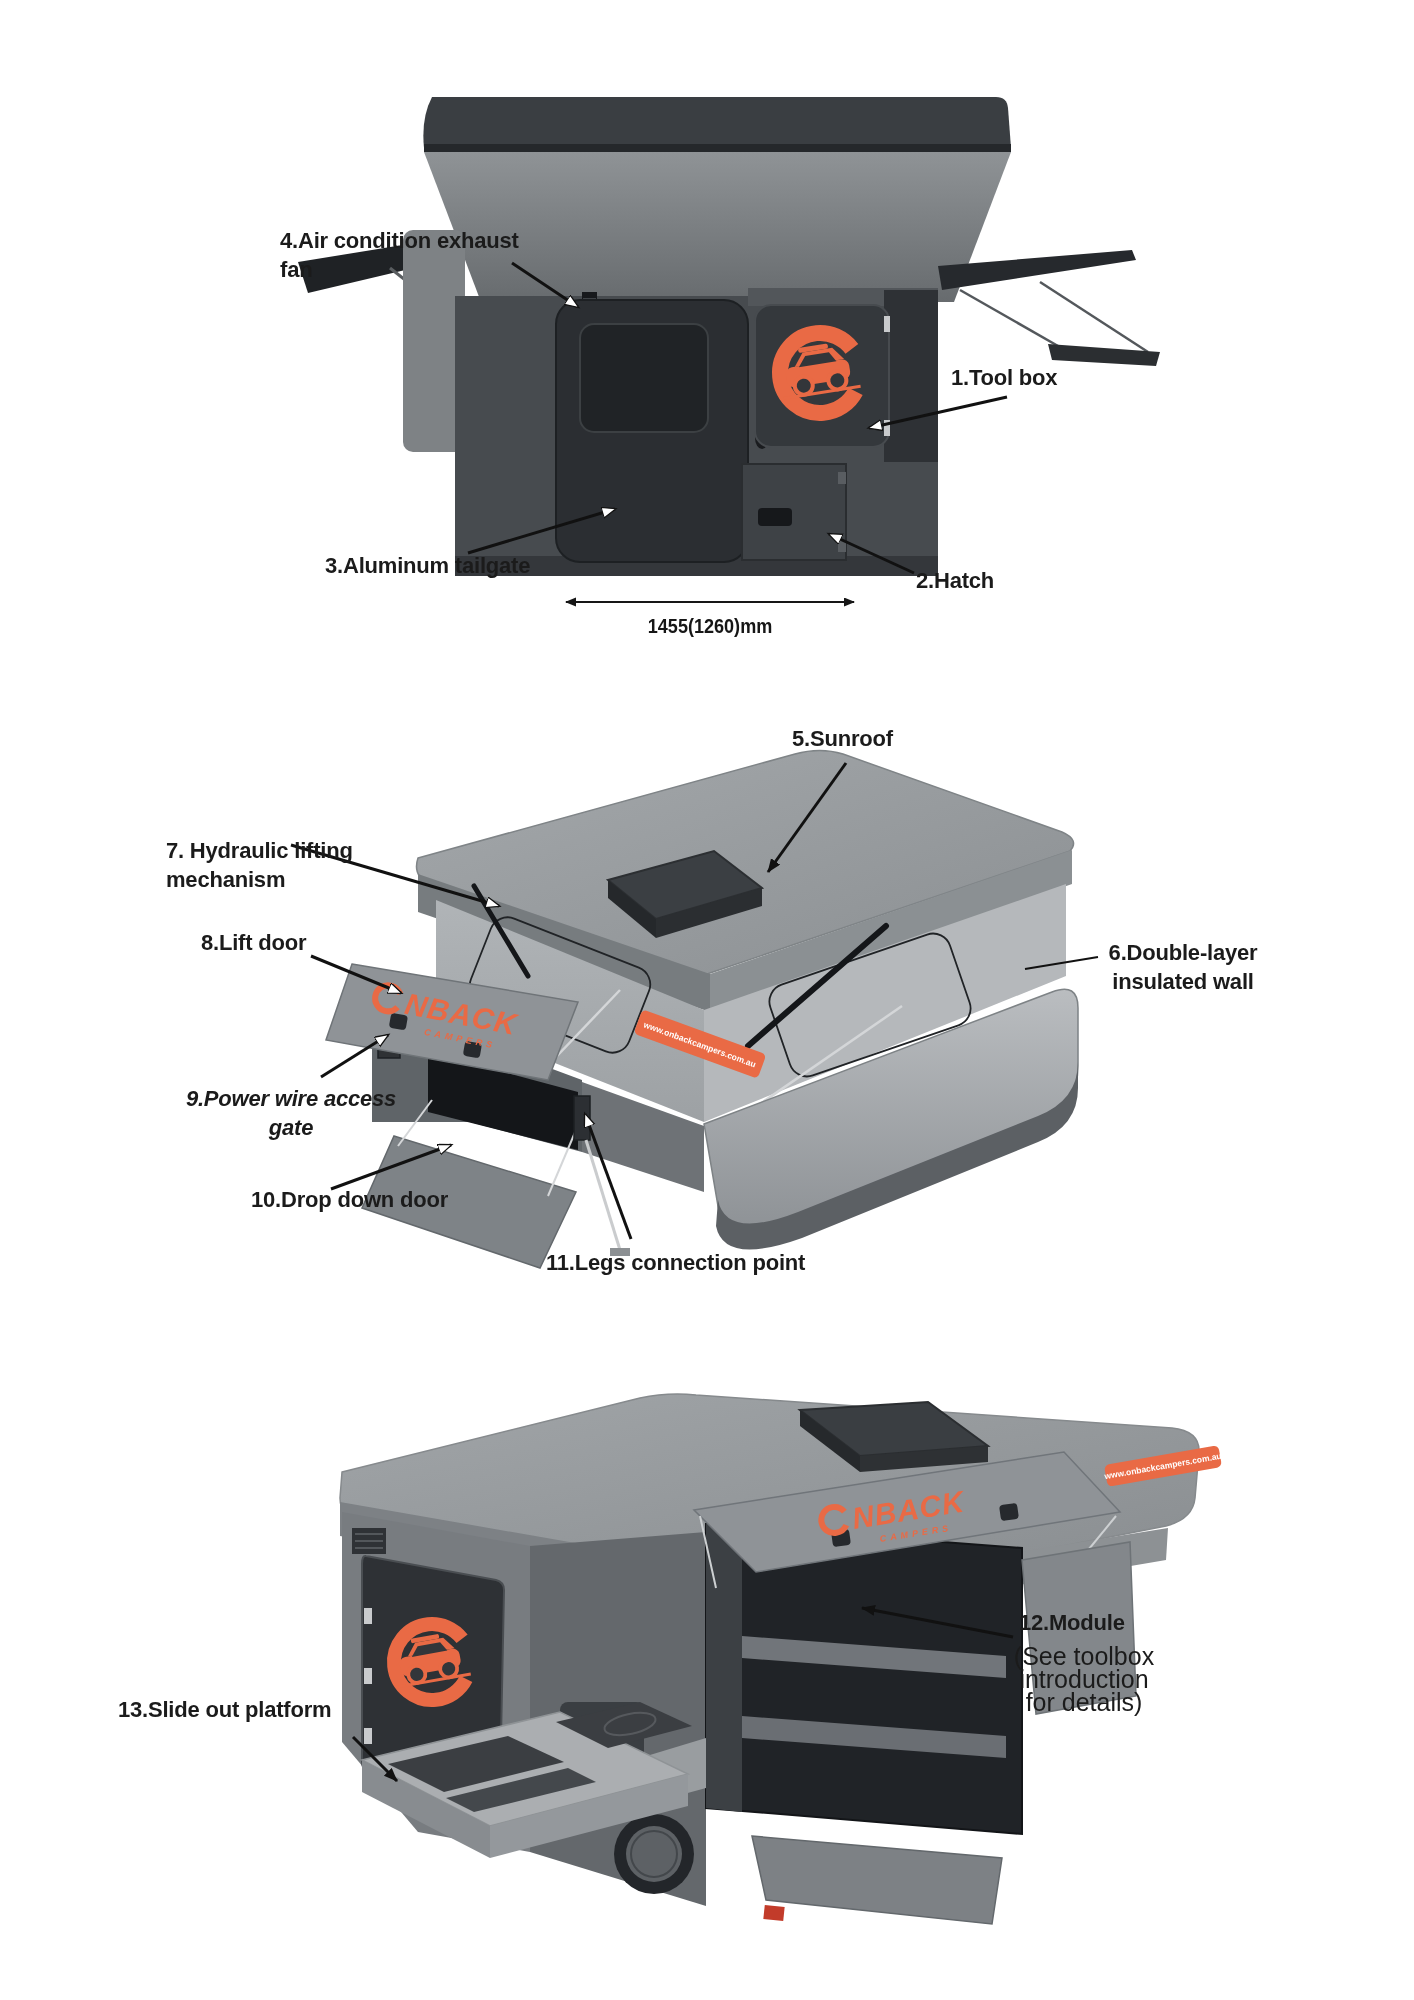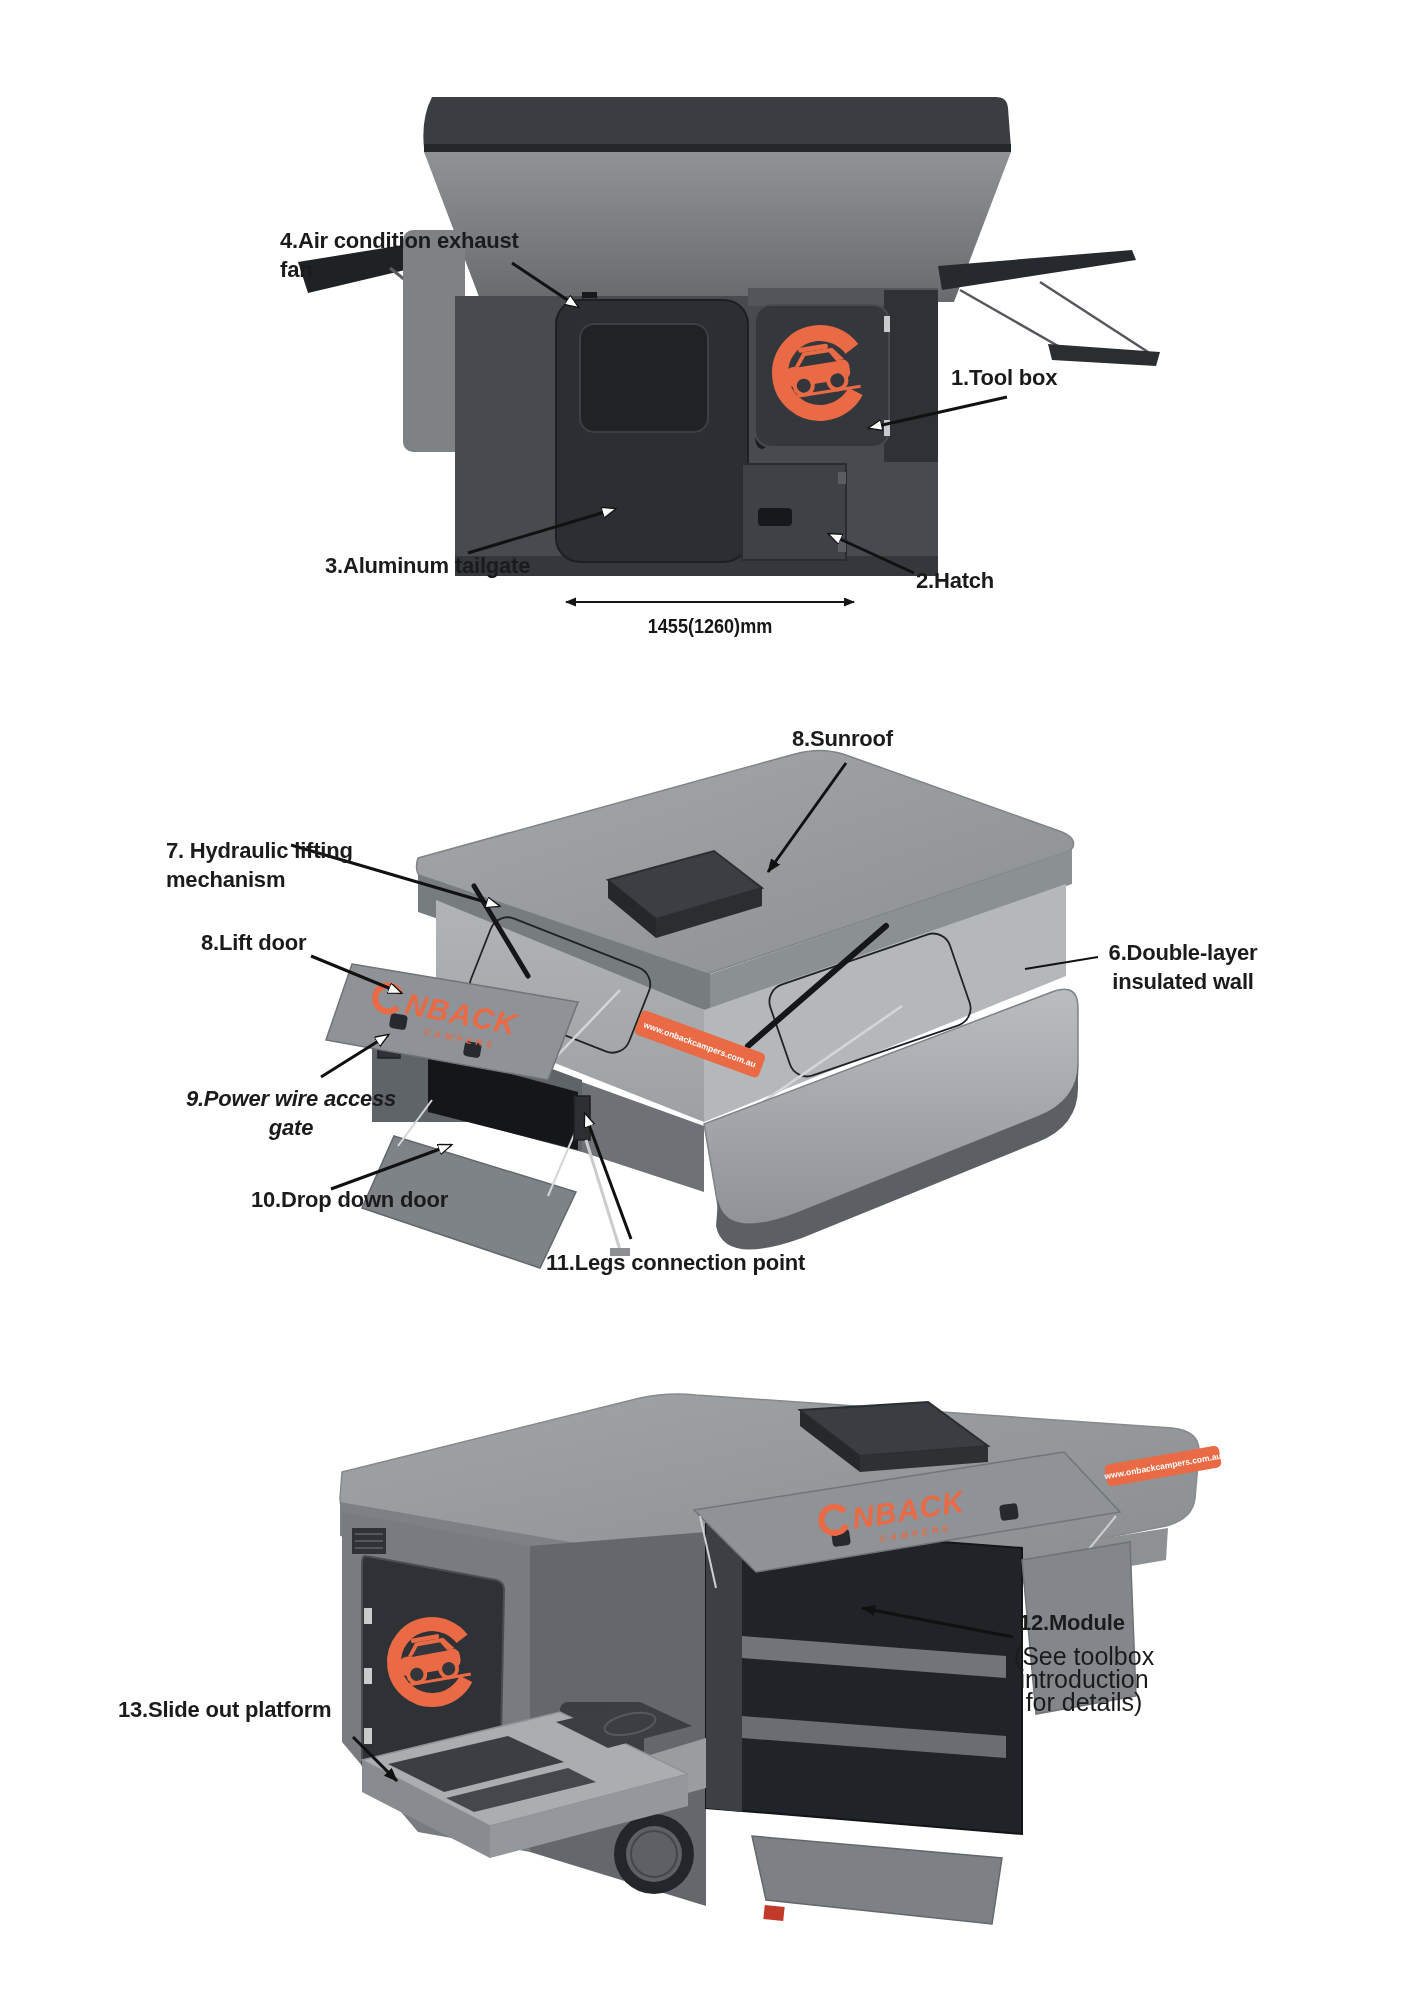--- a/index.html
+++ b/index.html
@@ -262,21 +262,21 @@
       <line x1="353" y1="1737" x2="397" y2="1781" stroke="#111111" stroke-width="3" marker-end="url(#head-black)"></line>
       <line x1="566" y1="602" x2="854" y2="602" stroke="#161616" stroke-width="2" marker-start="url(#head-dim)" marker-end="url(#head-dim)"></line>
     </svg>
 
 <div id="label-layer">
       <div class="lbl" style="left: 280px; top: 226px;">4.Air condition exhaust
 fan</div>
       <div class="lbl" style="left: 951px; top: 363px; text-align: center;">1.Tool box</div>
       <div class="lbl" style="left: 325px; top: 551px; text-align: center;">3.Aluminum tailgate</div>
       <div class="lbl" style="left: 916px; top: 566px;">2.Hatch</div>
-      <div class="lbl" style="left: 792px; top: 724px;">8.Sunroof</div>
+      <div class="lbl" style="left: 792px; top: 724px;">5.Sunroof</div>
       <div class="lbl" style="left: 166px; top: 836px;">7. Hydraulic lifting
 mechanism</div>
       <div class="lbl" style="left: 201px; top: 928px; text-align: center;">8.Lift door</div>
       <div class="lbl" style="left: 1098px; top: 938px; width: 170px; text-align: center;">6.Double-layer
 insulated wall</div>
       <div class="lbl" style="left: 184px; top: 1084px; width: 214px; text-align: center; font-style: italic;">9.Power wire access
 gate</div>
       <div class="lbl" style="left: 251px; top: 1185px;">10.Drop down door</div>
       <div class="lbl" style="left: 546px; top: 1239px; margin-top: 9px;">11.Legs connection point</div>
       <div class="lbl" style="left: 1019px; top: 1608px;">12.Module</div>

